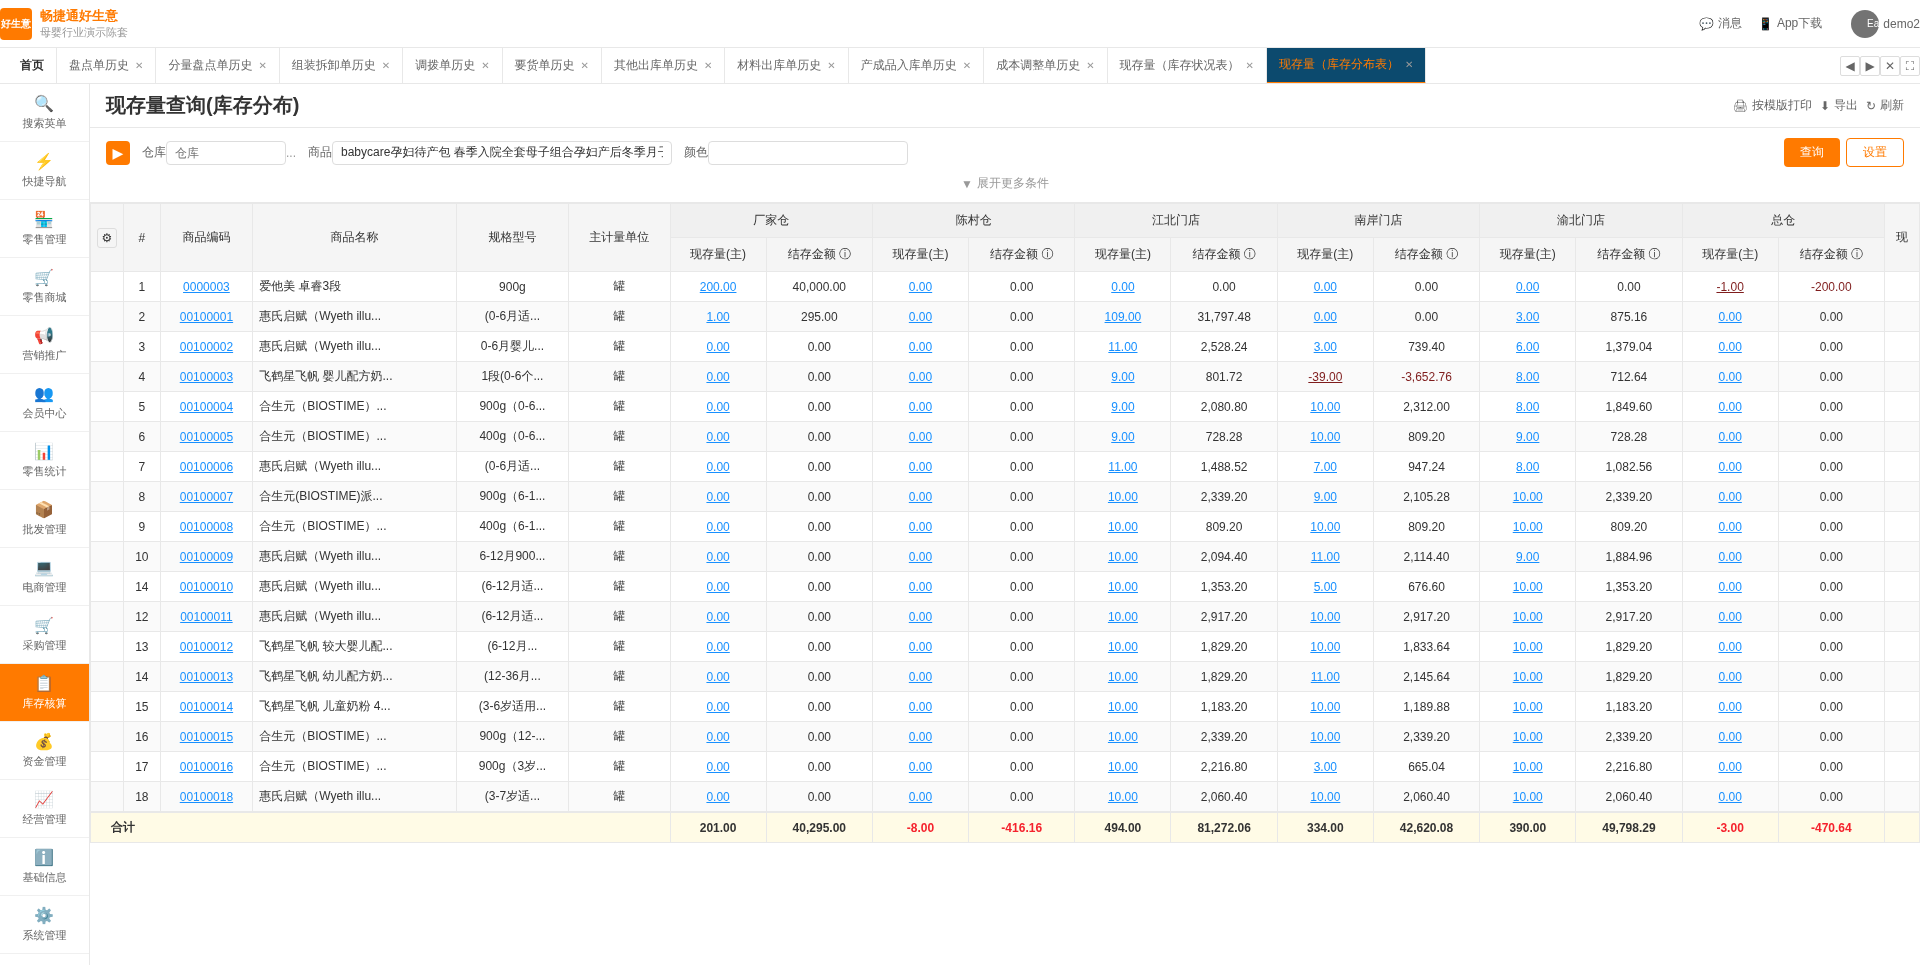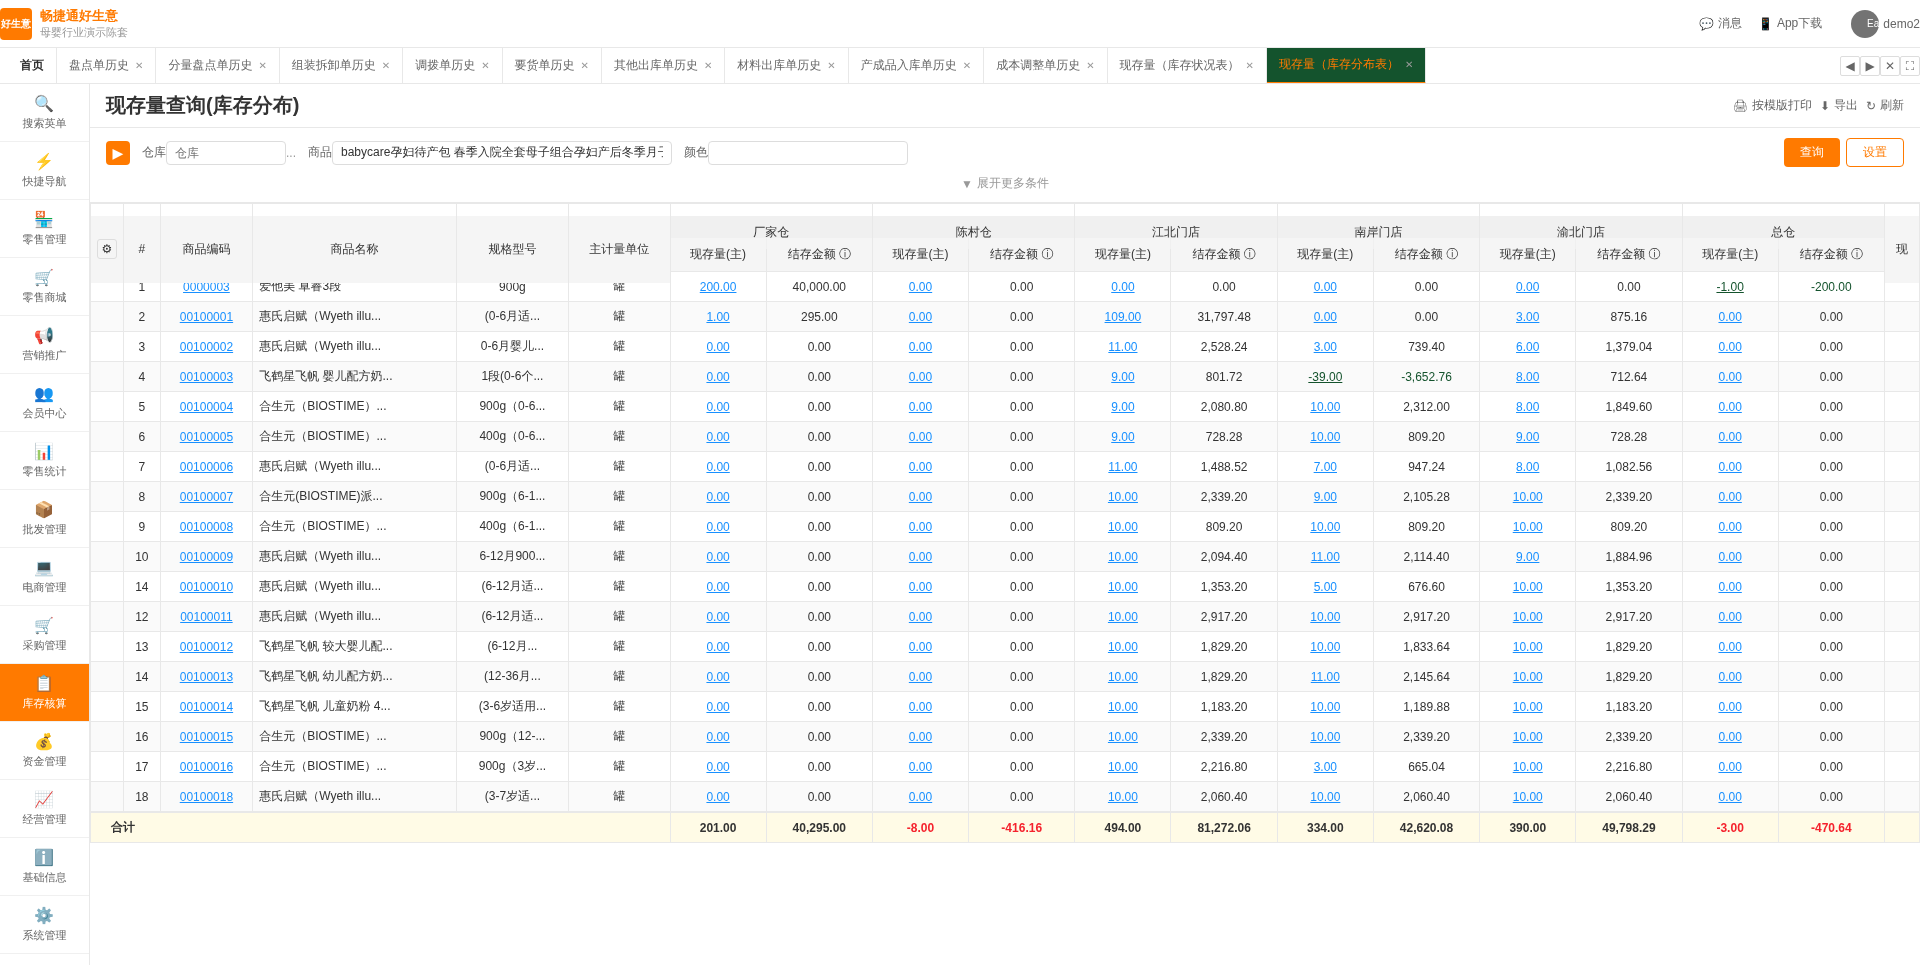--- a/index.html
+++ b/index.html
@@ -9,21 +9,21 @@
     .top-bar { height: 48px; background: #fff; display: flex; align-items: center; justify-content: space-between; padding: 0 0; border-bottom: 1px solid #e8e8e8; }
     .logo-area { display: flex; align-items: center; gap: 8px; }
     .logo-icon { width: 32px; height: 32px; background: #ff7a00; border-radius: 4px; display: flex; align-items: center; justify-content: center; color: white; font-size: 10px; font-weight: bold; }
     .top-right { display: flex; align-items: center; gap: 16px; }
     .top-right-item { display: flex; align-items: center; gap: 4px; color: #666; cursor: pointer; font-size: 12px; }
     .avatar { width: 28px; height: 28px; border-radius: 50%; background: #737373; display: flex; align-items: center; justify-content: flex-end; color: white; font-size: 11px; margin-left: 13px; }
 
     
     .tab-bar { height: 36px; background: #fff; display: flex; align-items: center; padding: 0 0 0 8px; border-bottom: 1px solid #e8e8e8; overflow: hidden; }
     .tab-item { height: 36px; display: flex; align-items: center; padding: 0 12px; border-right: 1px solid #e8e8e8; cursor: pointer; white-space: nowrap; font-size: 12px; color: #666; position: relative; flex-shrink: 0; }
-    .tab-item.active { color: #ff7a00; background: #14532d; border-bottom: 2px solid #ff7a00; font-family: Liberation Serif, serif; }
+    .tab-item.active { color: #ff7a00; background: #0c4a6e; border-bottom: 2px solid #ff7a00; font-family: Liberation Serif, serif; }
     .tab-item.home { color: #333; font-weight: bold; }
     .tab-close { margin-left: 6px; color: #999; font-size: 10px; }
     .tab-nav-btn { width: 20px; height: 20px; border: 1px solid #ddd; border-radius: 2px; display: flex; align-items: center; justify-content: center; cursor: pointer; color: #666; }
 
     
     .main-layout { display: flex; height: calc(965px - 84px); }
 
     
     .sidebar { width: 90px; background: #fff; border-right: 1px solid #e8e8e8; display: flex; flex-direction: column; overflow-y: auto; }
     .sidebar-item { padding: 10px 0; display: flex; flex-direction: column; align-items: center; gap: 3px; cursor: pointer; color: #666; font-size: 11px; border-bottom: 1px solid #f0f0f0; }
@@ -51,25 +51,25 @@
     .filter-input-wide { min-width: 300px; }
     .filter-input-color { min-width: 200px; }
     .filter-dots { color: #999; }
     .btn-query { background: #ff7a00; color: white; border: none; padding: 6px 16px; border-radius: 4px; cursor: pointer; font-size: 12px; }
     .btn-settings { background: white; color: #ff7a00; border: 1px solid #ff7a00; padding: 5px 16px; border-radius: 4px; cursor: pointer; font-size: 12px; }
     .expand-btn { display: flex; align-items: center; gap: 4px; color: #999; font-size: 12px; cursor: pointer; margin-top: 8px; justify-content: center; }
 
     
     .table-container { flex: 1; overflow: auto; background: #fff; margin: 0; }
     table { width: 100%; border-collapse: collapse; font-size: 12px; }
-    th { background: #f5f5f5; border: 1px solid #e8e8e8; padding: 8px 6px; text-align: center; white-space: nowrap; font-weight: normal; color: #333; position: sticky; top: 12px; z-index: 2; }
+    th { background: #f5f5f5; border: 1px solid #e8e8e8; padding: 8px 6px; text-align: center; white-space: nowrap; font-weight: normal; color: #333; position: sticky; top: 0; z-index: 2; }
     td { border: 1px solid #e8e8e8; padding: 6px; text-align: center; white-space: nowrap; color: #333; }
     tr:nth-child(even) td { background: #fafafa; }
     .td-link { color: #1890ff; text-decoration: underline; cursor: pointer; }
-    .td-red { color: #14532d; }
+    .td-red { color: #7f1d1d; }
     .td-left { text-align: left; }
     .col-group-header { background: #f0f0f0; }
     .footer-row td { background: #fffbe6; font-weight: bold; border-top: 2px solid #e8e8e8; }
     .footer-row td.red-val { color: #f5222d; }
     .settings-icon { width: 20px; height: 20px; border: 1px solid #ddd; border-radius: 3px; display: flex; align-items: center; justify-content: center; cursor: pointer; }
   </style>
 </head>
 <body>
 
 <div class="top-bar">

